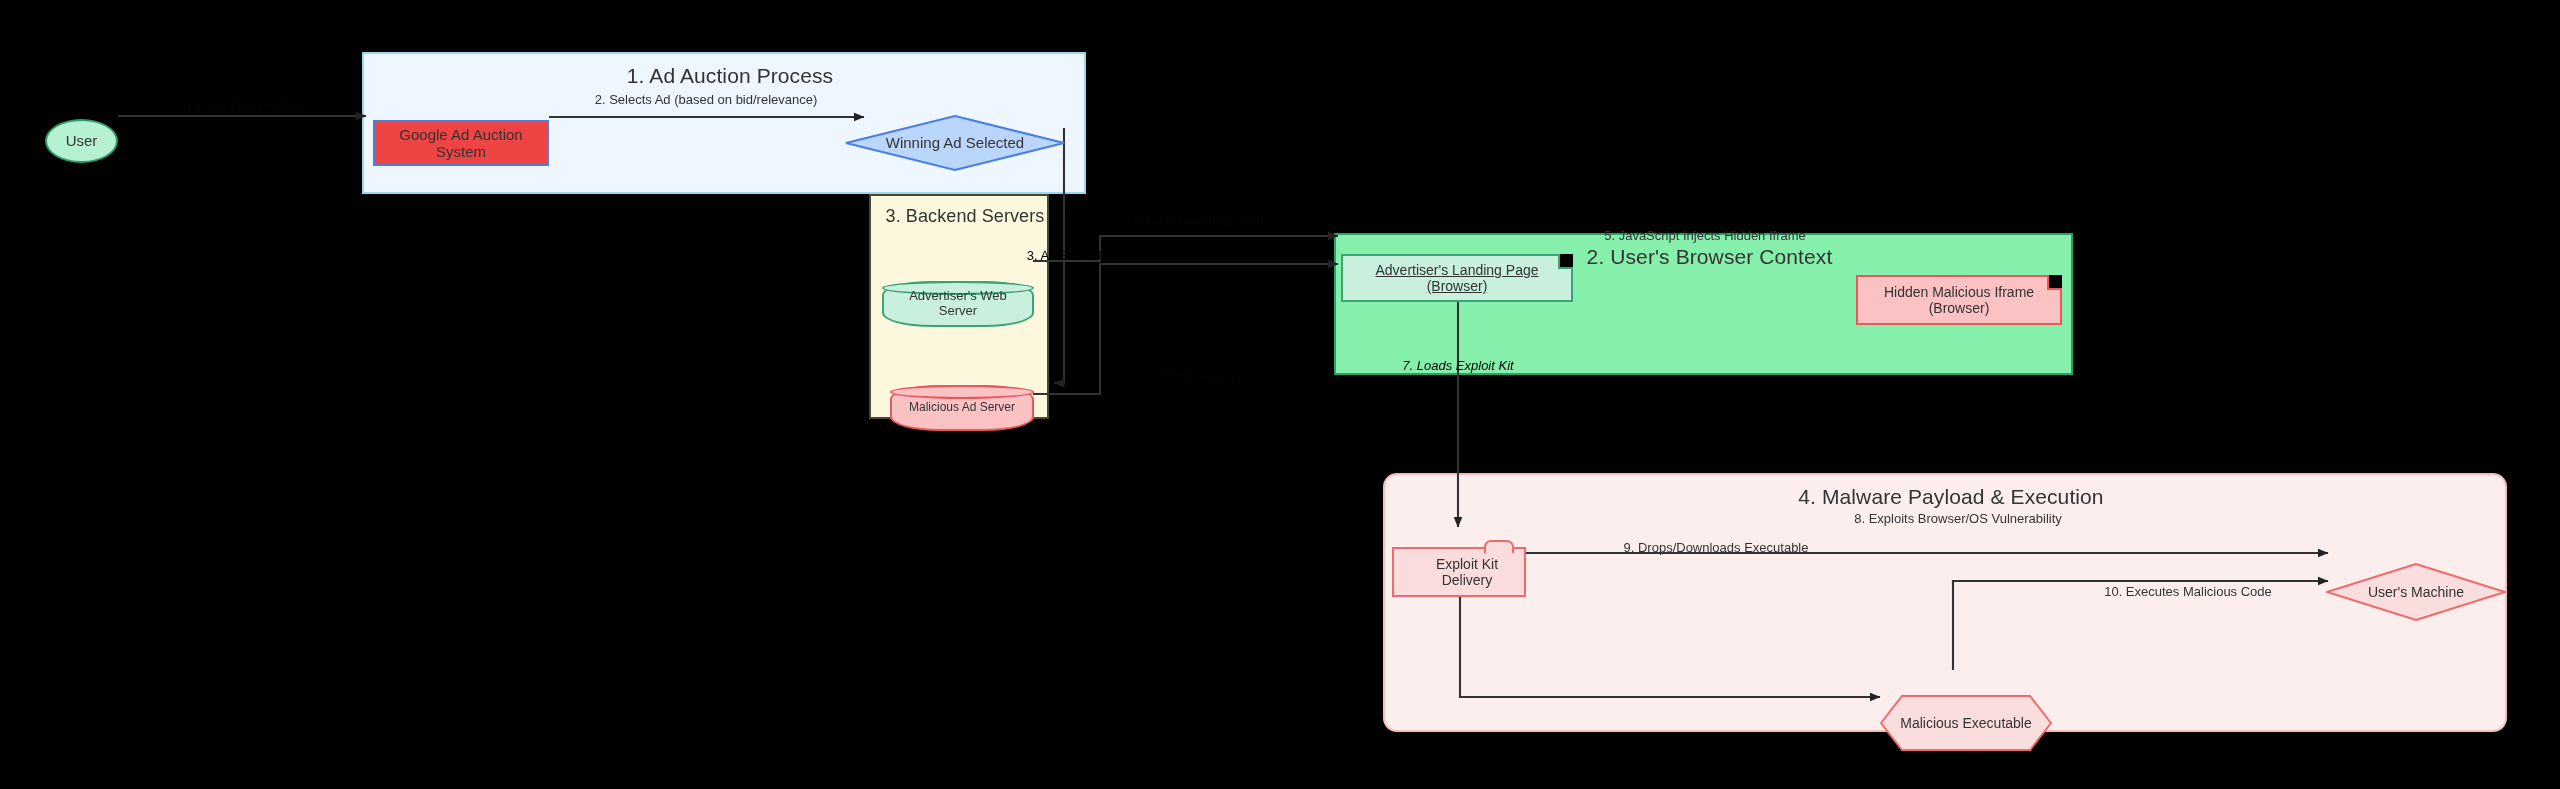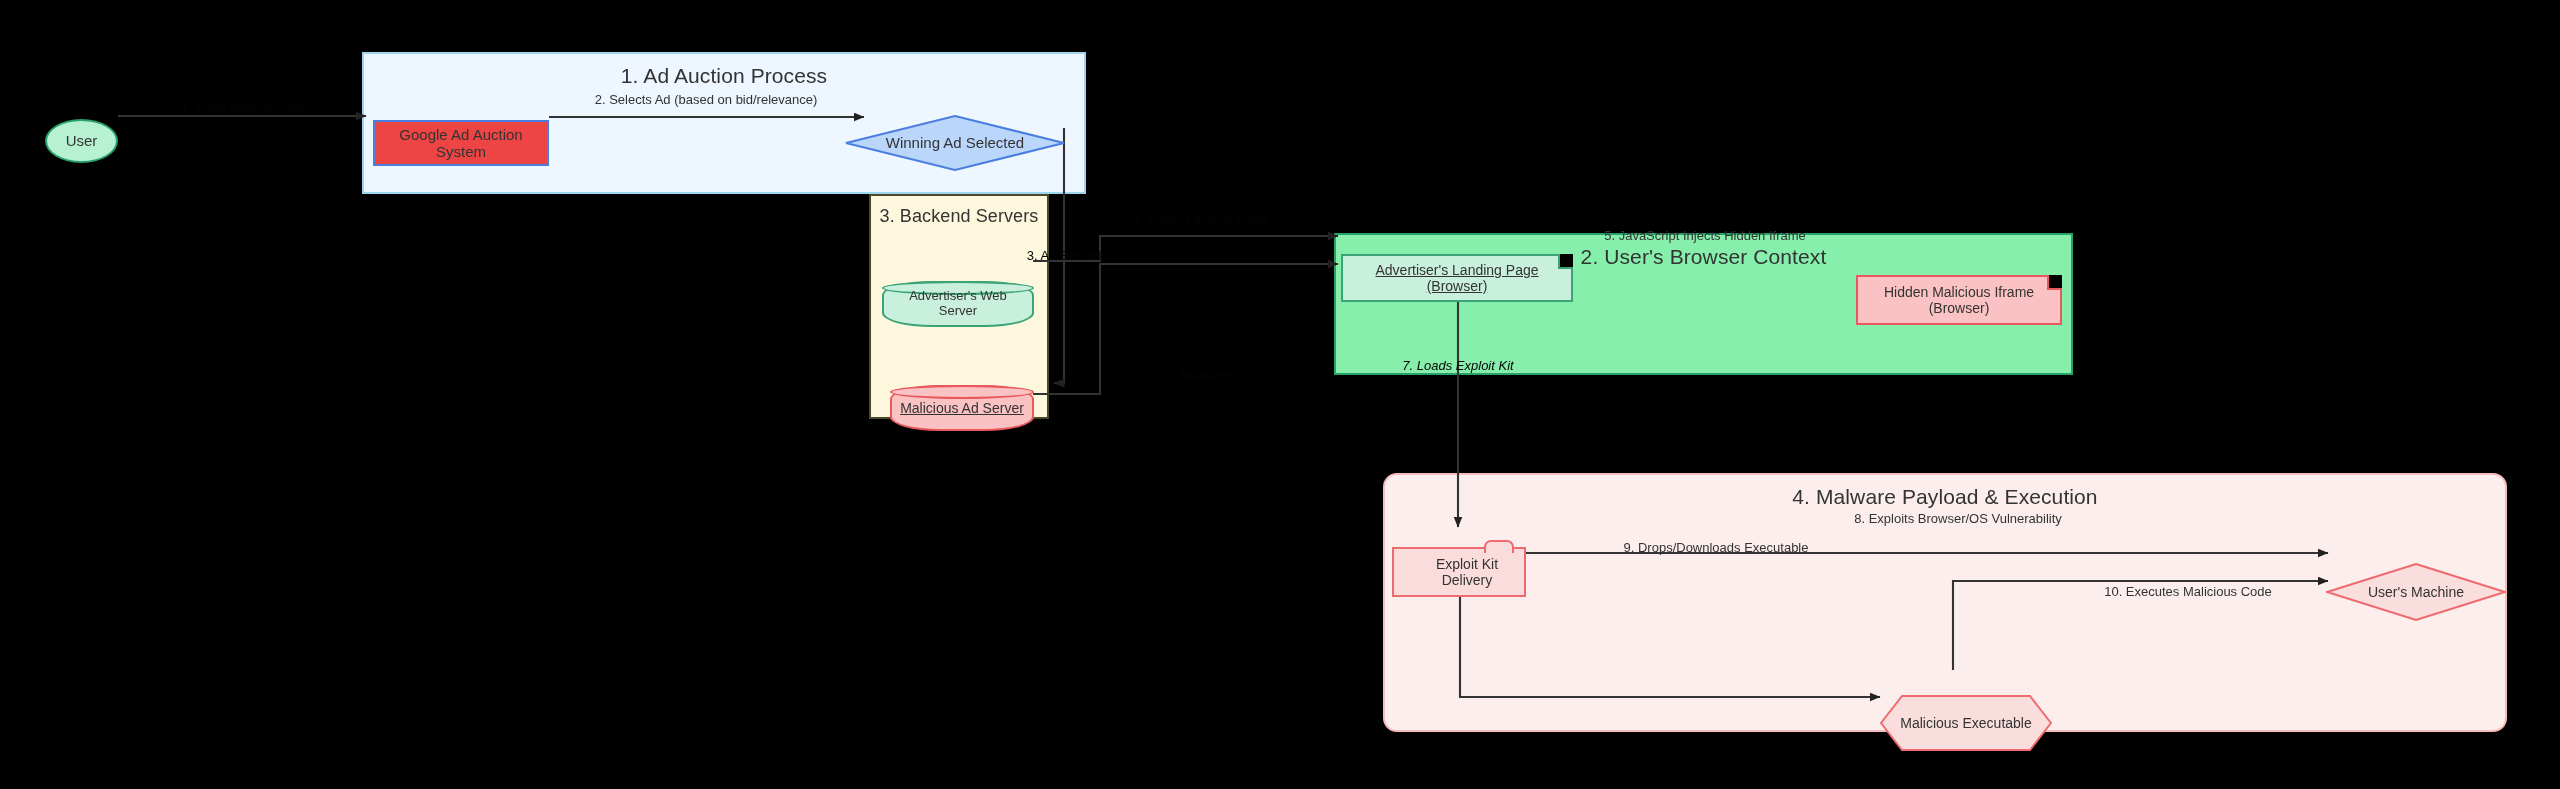--- a/index.html
+++ b/index.html
@@ -3,21 +3,21 @@
 <meta charset="utf-8">
 <style>
   html,body{margin:0;padding:0;background:#000;}
   body{width:2560px;height:789px;position:relative;overflow:hidden;
        font-family:"Liberation Sans",sans-serif;color:#333;}
   #stage{position:absolute;inset:0;}
   svg#wires{position:absolute;left:0;top:0;width:2560px;height:789px;overflow:visible;}
 
   .subgraph{position:absolute;box-sizing:border-box;border-width:2px;border-style:solid;}
   .sg-title{position:absolute;top:10px;left:0;width:100%;text-align:center;
-            font-size:21px;color:#333;letter-spacing:.1px;}
+            font-size:21px;color:#333;letter-spacing:.1px;padding-left:6px;}
 
   .node{position:absolute;box-sizing:border-box;display:flex;align-items:center;
         justify-content:center;text-align:center;font-size:15px;color:#333;line-height:1.15;margin-top:25px;}
   .node span{position:relative;z-index:2;padding:0 6px;}
 
   
   .rect{border-width:2px;border-style:solid;}
   
   .ellipse{border-width:2px;border-style:solid;border-radius:50%;}
 
@@ -113,21 +113,21 @@
       <polygon points="110,1 219,28 110,55 1,28" fill="#bbd6fb" stroke="#4a7fe0" stroke-width="2"></polygon>
     </svg>
     <span>Winning Ad Selected</span>
   </div>
 
   <div class="node cyl c-mintnote" style="left:882px;top:256px;width:152px;height:46px;">
     <span style="font-size:13px;">Advertiser's Web Server</span>
   </div>
 
   <div class="node cyl c-red-fill" style="left:890px;top:360px;width:144px;height:46px;">
-    <span style="font-size:14px;text-decoration:underline;">Malicious Ad Server</span>
+    <span style="font-size:12px;">Malicious Ad Server</span>
   </div>
 
   <div class="node note c-mintnote" style="left:1341px;top:229px;width:232px;height:48px;">
     <span style="font-size:14px;text-decoration:underline;">Advertiser's Landing Page (Browser)</span>
   </div>
 
   <div class="node note c-red-fill" style="left:1856px;top:250px;width:206px;height:50px;">
     <span style="font-size:14px;">Hidden Malicious Iframe (Browser)</span>
   </div>
 

